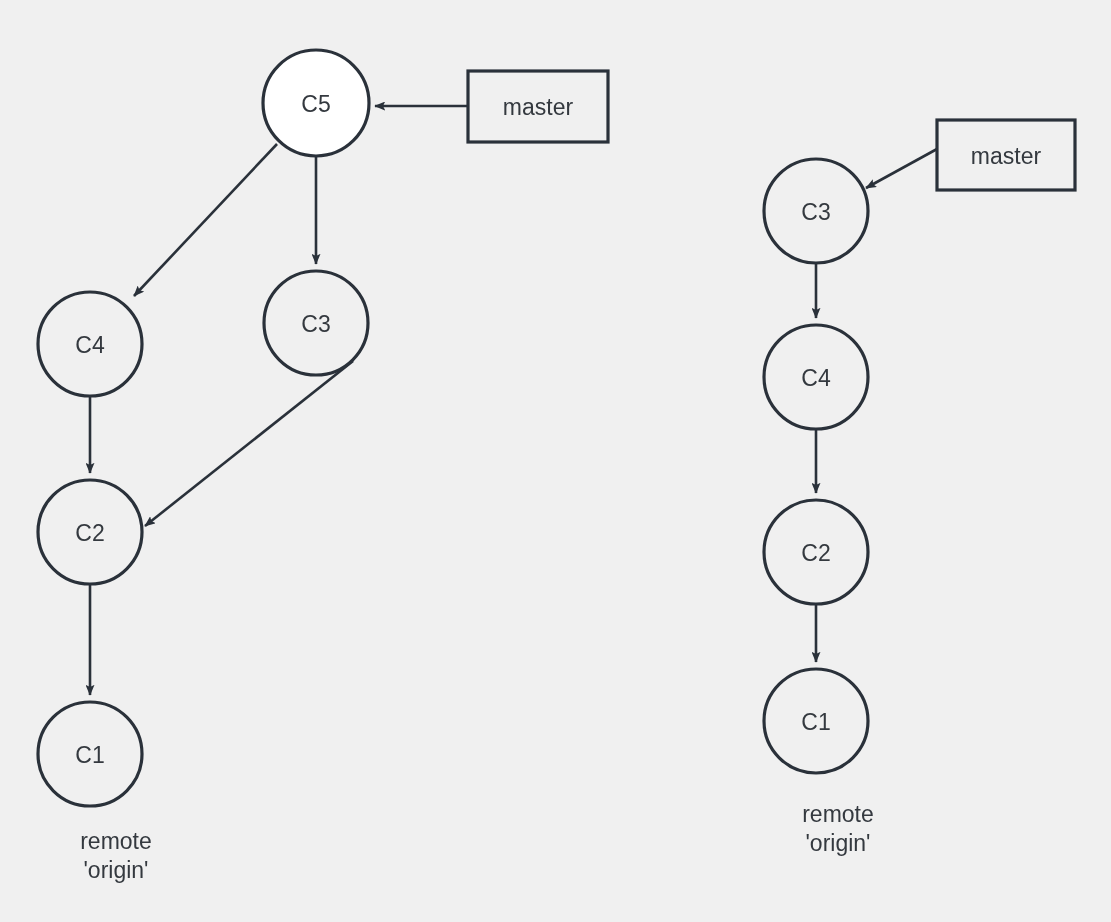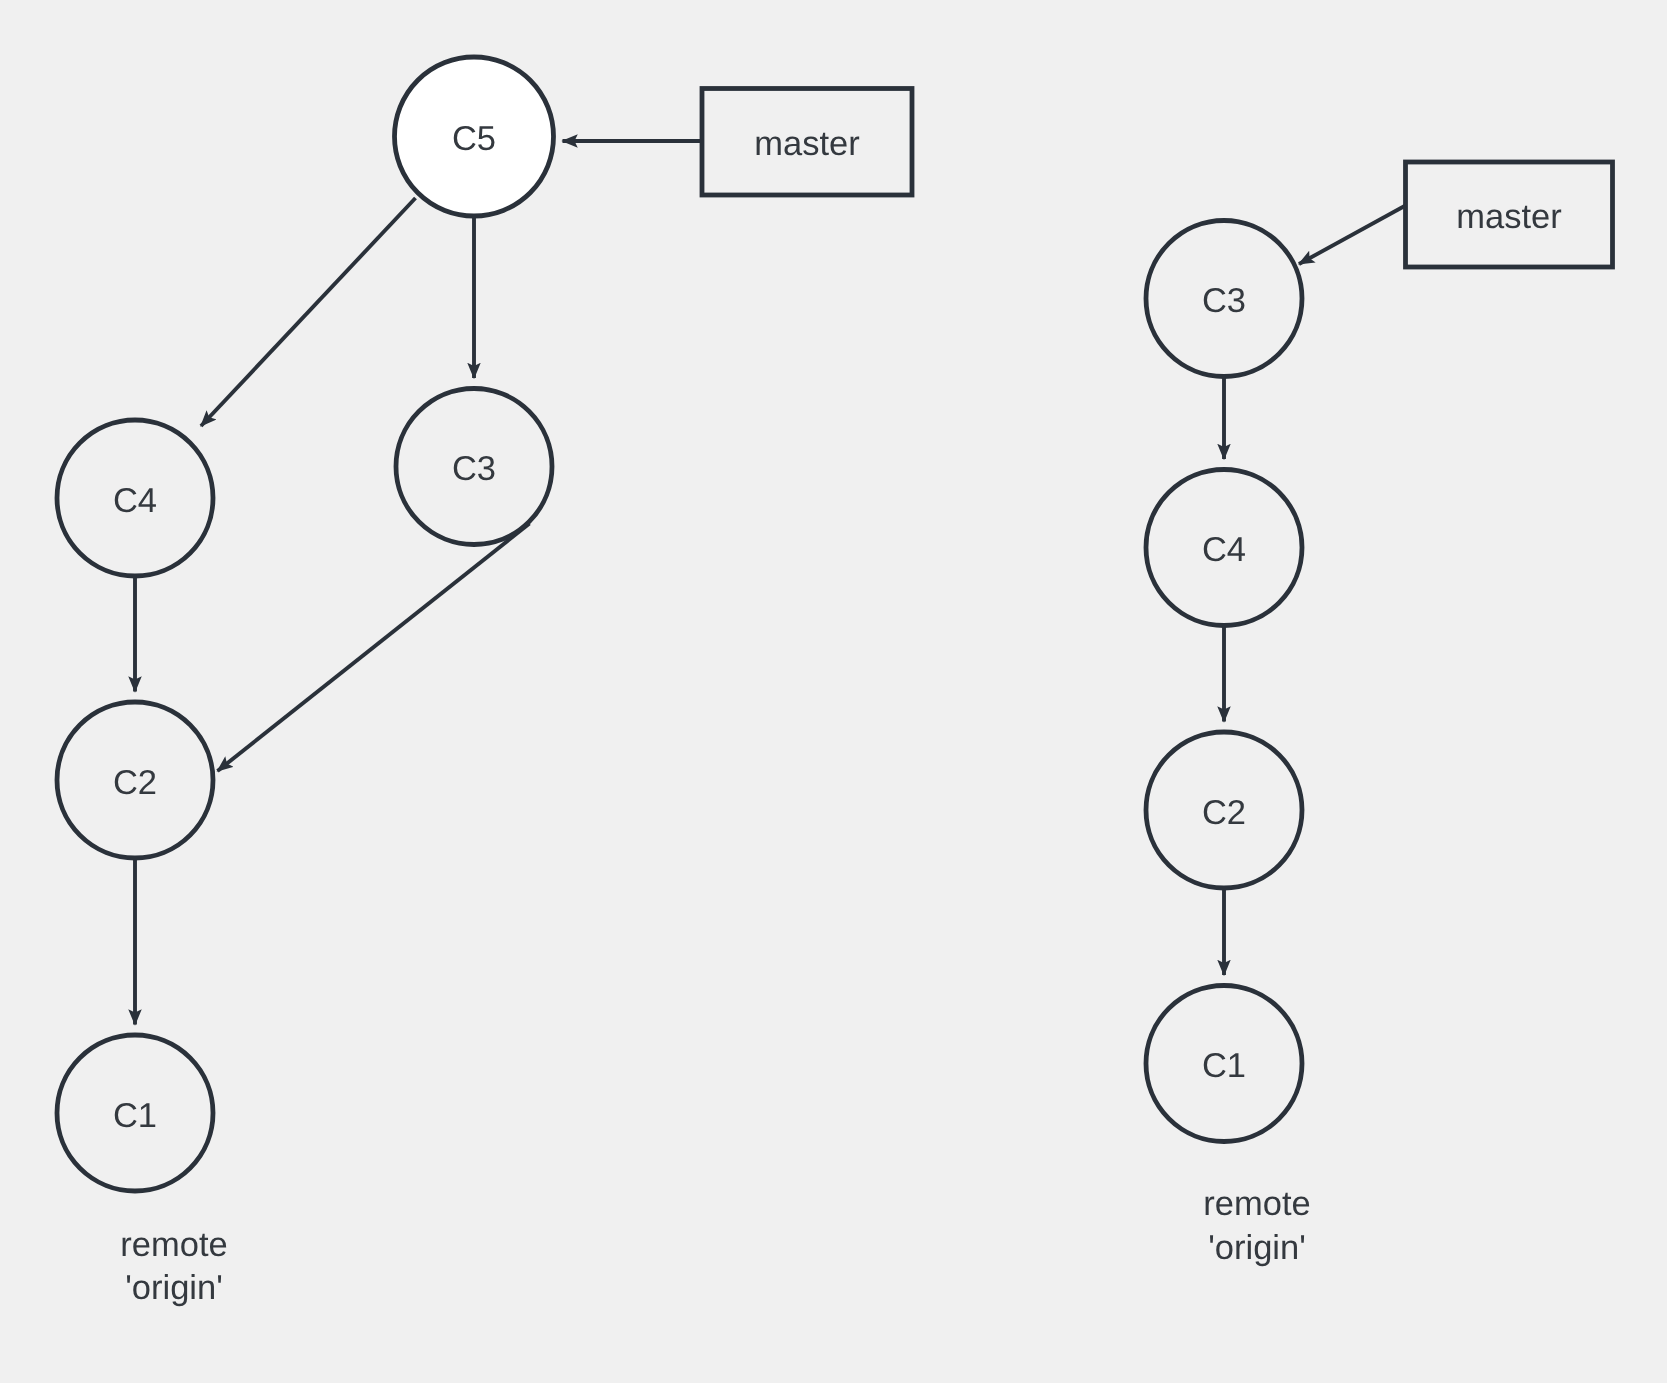--- a/index.html
+++ b/index.html
@@ -10,21 +10,21 @@
   body {
     width: 1111px;
     height: 922px;
     background: #f0f0f0;
     font-family: "Liberation Sans", "DejaVu Sans", sans-serif;
     overflow: hidden;
     position: relative;
   }
   #diagram-root {
     position: absolute;
-    top: 0;
+    top: 12px;
     left: 0;
     width: 1111px;
     height: 738px;
   }
   svg#graph-canvas {
     display: block;
     width: 1111px;
     height: 922px;
     background: #f0f0f0;
   }

